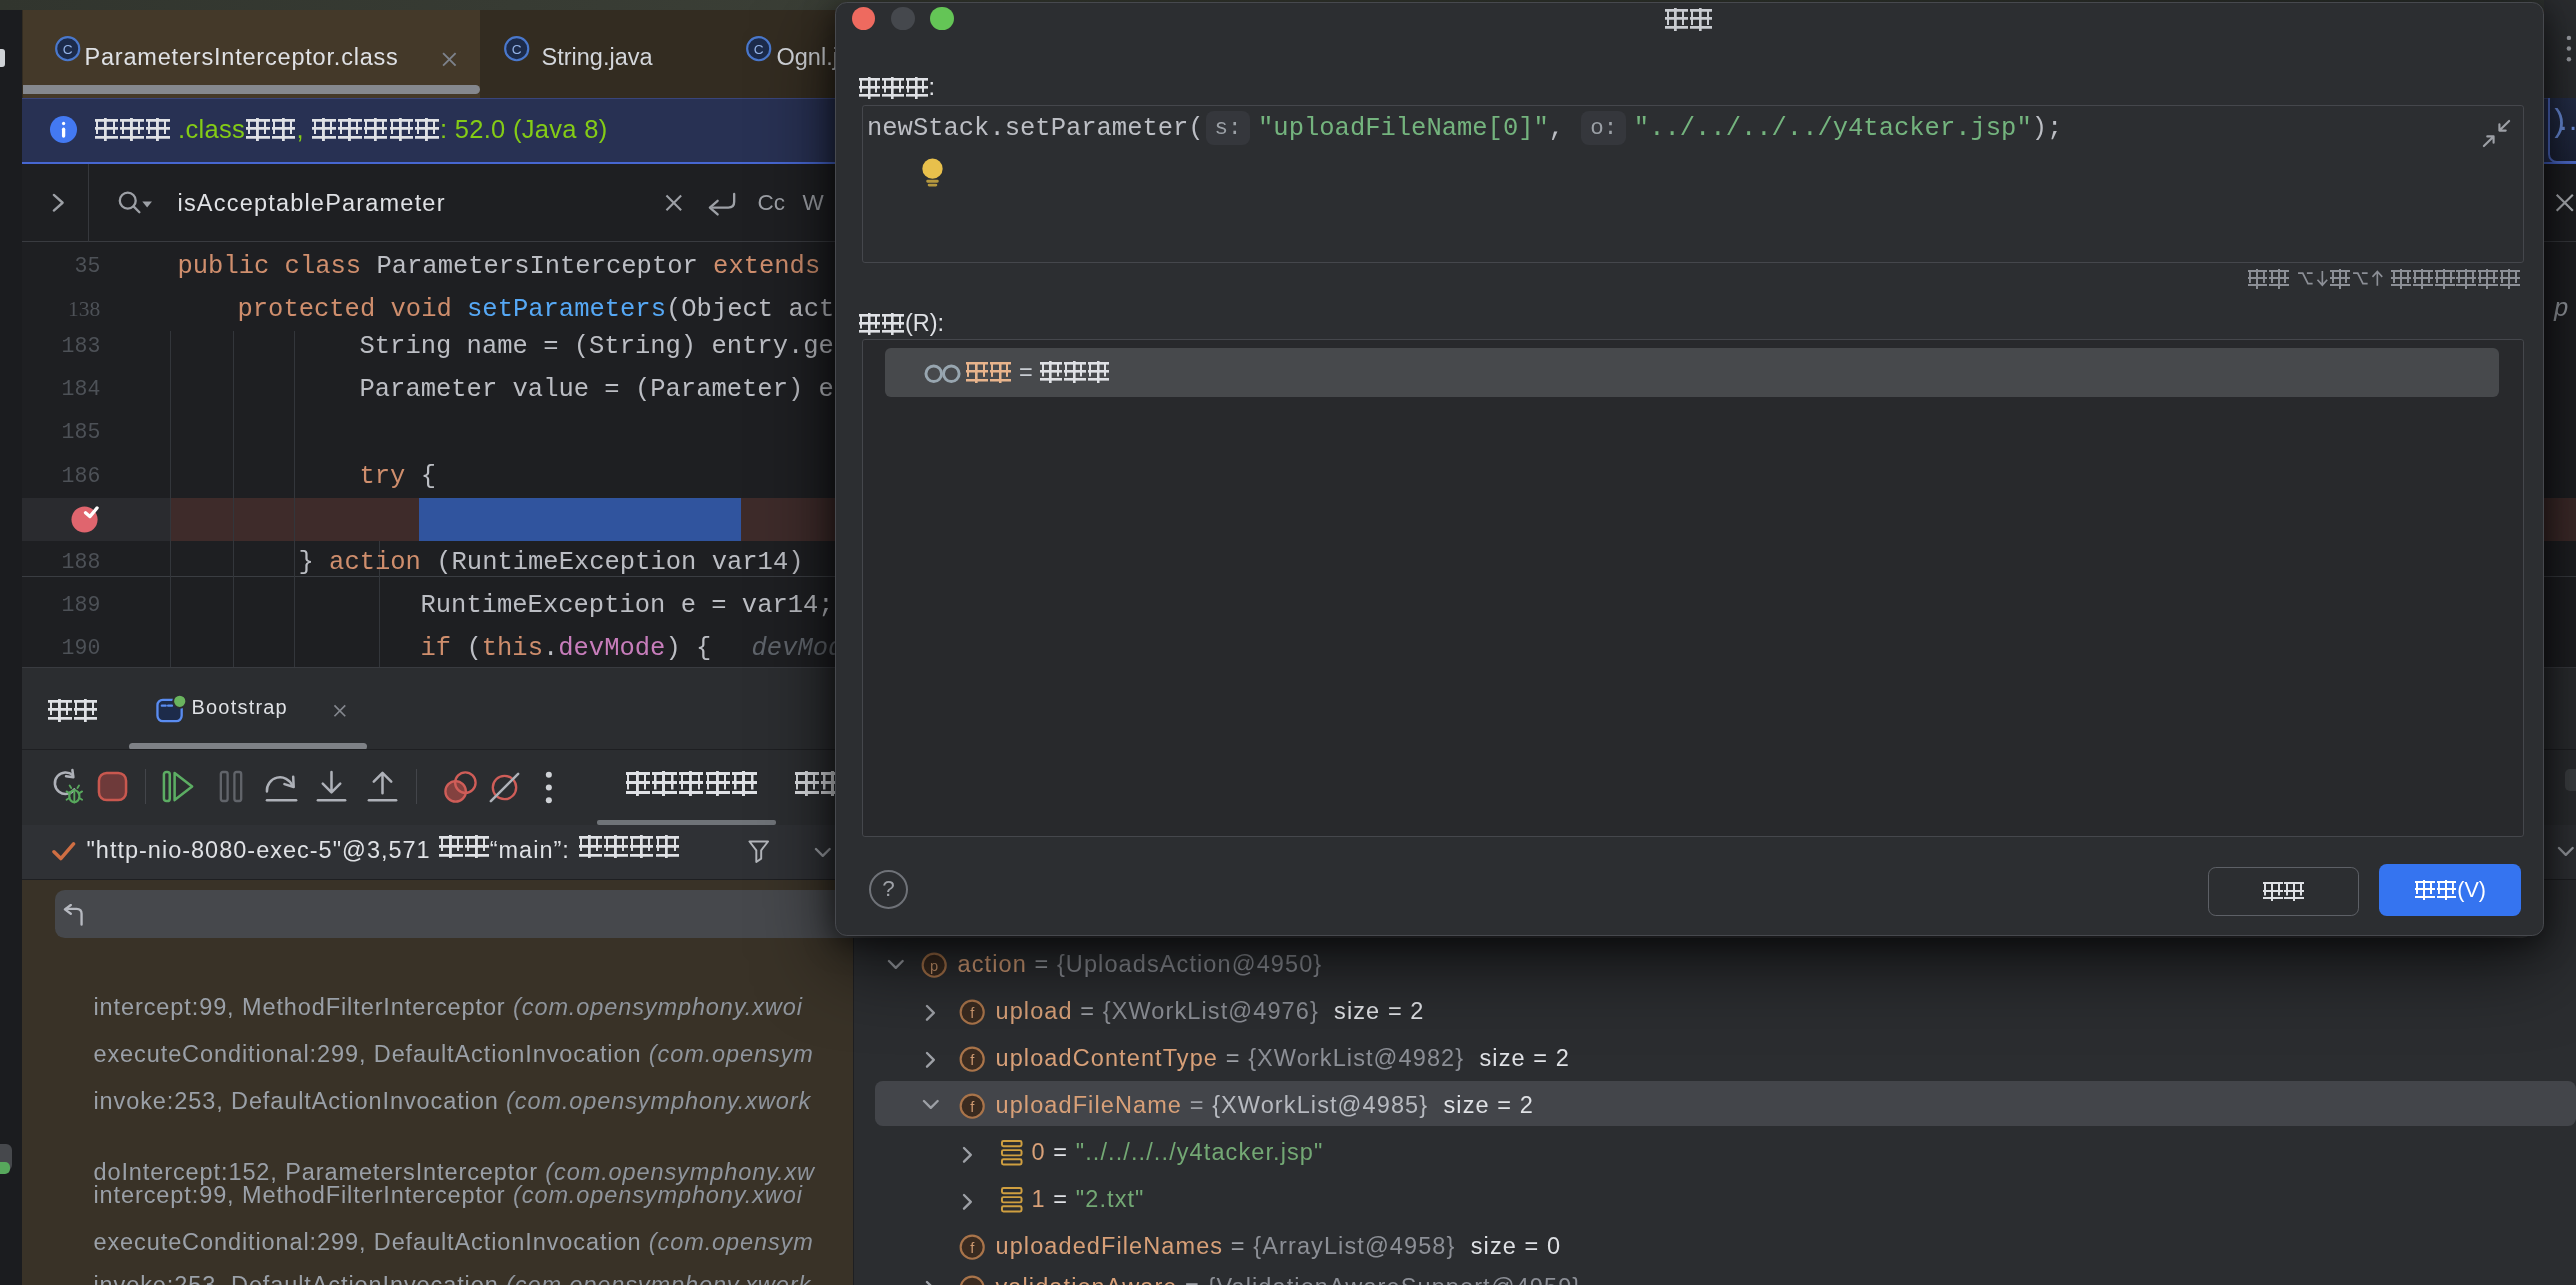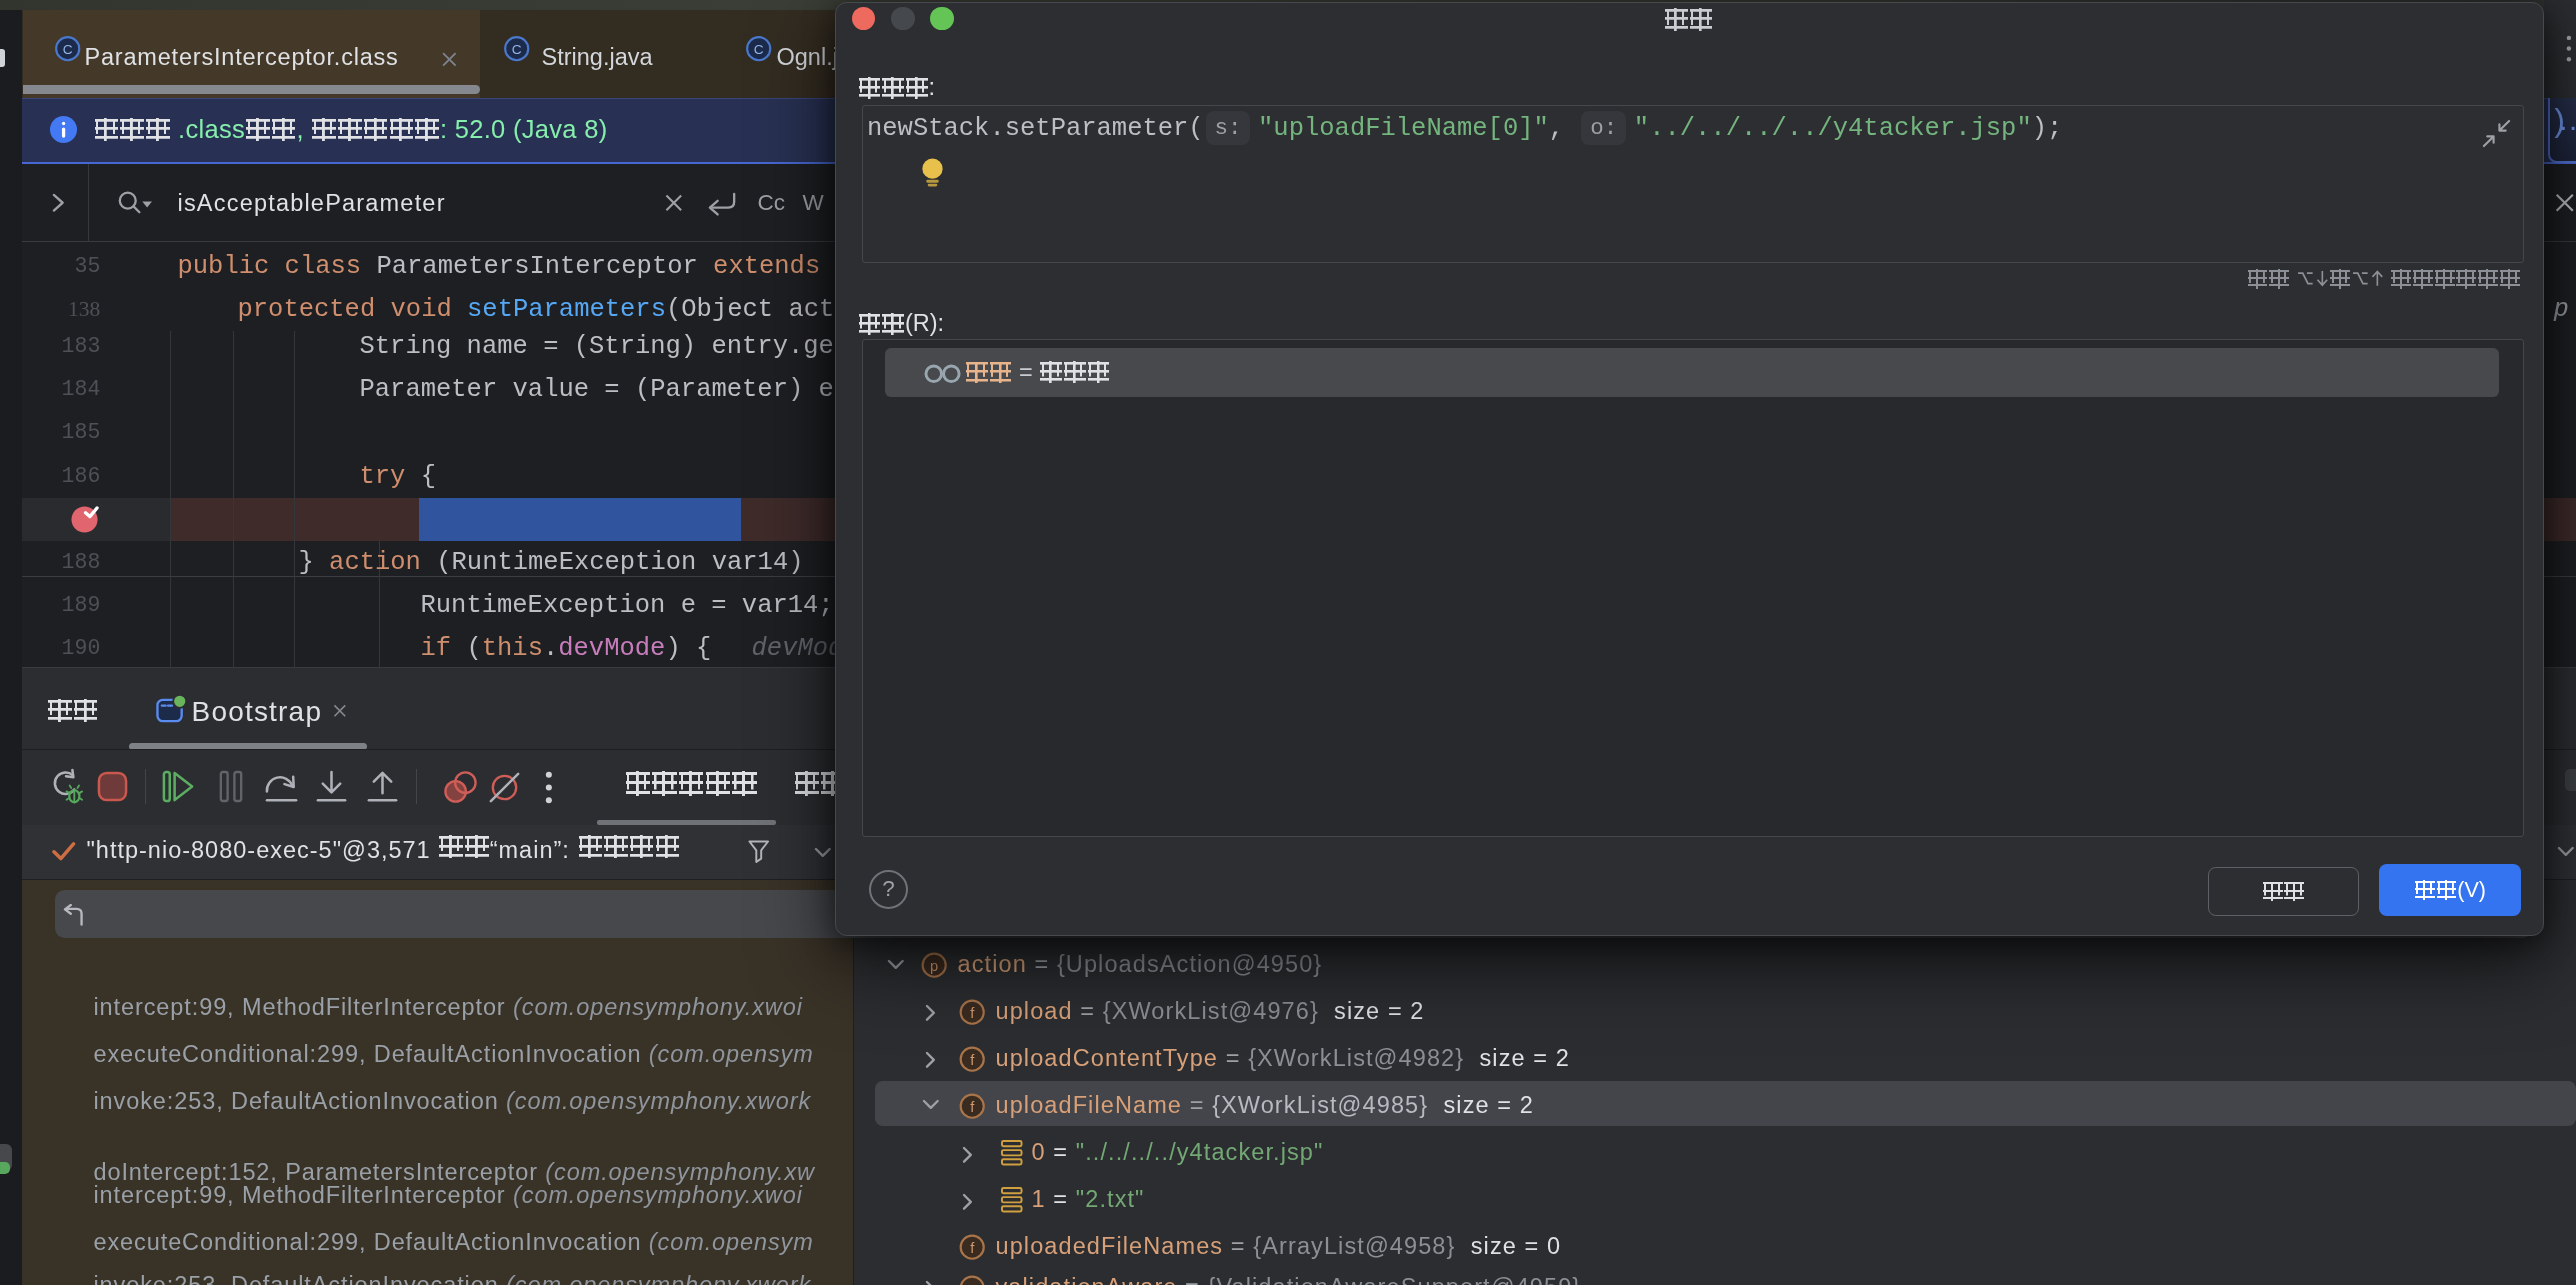--- a/index.html
+++ b/index.html
@@ -54,21 +54,21 @@
   <div class="abs" style="left:755px;top:34px;font-size:23.5px;color:#d3d6db;">Ognl.java</div>
 </div>
 
 <div class="abs" style="left:21.5px;top:98px;width:2554px;height:66px;background:#283153;border-top:1px solid #39457c;box-sizing:border-box;border-bottom:2px solid #4767d2;"></div>
 <div id="banner" class="abs" style="left:21.5px;top:98px;width:2554px;height:64px;">
   <svg class="abs" style="left:27.4px;top:16.7px" width="29" height="29" viewBox="0 0 30 30">
       <circle cx="15" cy="15" r="14" fill="#4379f2"></circle>
       <rect x="13.4" y="7" width="3.4" height="3.6" rx="1.7" fill="#fff"></rect>
       <rect x="13.4" y="13" width="3.4" height="10.5" rx="1.7" fill="#fff"></rect>
     </svg>
-  <div class="abs rowc" style="left:72px;top:0;height:63px;font-size:25.5px;letter-spacing:0.3px;color:#86efac;--c:#dfe1e5;">
+  <div class="abs rowc" style="left:72px;top:0;height:63px;font-size:25.5px;letter-spacing:0.3px;color:#84cc16;--c:#dfe1e5;">
     <span class="z"></span><span class="z"></span><span class="z"></span>&nbsp;.class<span class="z"></span><span class="z"></span>,&nbsp;<span class="z"></span><span class="z"></span><span class="z"></span><span class="z"></span><span class="z"></span>:&nbsp;52.0&nbsp;(Java&nbsp;8)
   </div>
 
   <div class="abs" style="left:2526px;top:-7.8px;width:61px;height:73px;background:linear-gradient(#26304c,#1d2439);border:2.4px solid #5472d4;border-radius:8.8px;box-sizing:border-box;"></div>
   <div class="abs mono" style="left:2528px;top:6.9px;font-size:31px;color:#6f94e8;">)</div>
   <div class="abs" style="left:2537px;top:11.8px;font-size:29px;letter-spacing:0px;color:#6f94e8;">···</div>
 </div>
 
 <div class="abs" style="left:21.5px;top:164px;width:2554px;height:78px;background:#1e1f22;border-bottom:1px solid #393b40;box-sizing:border-box;"></div>
 <div id="search" class="abs" style="left:21.5px;top:164px;width:2554px;height:78px;">
@@ -151,21 +151,21 @@
 
   <div class="abs rowc" style="left:25.5px;top:29px;height:29px;font-size:25.5px;--c:#dfe1e5;">
       <span class="z"></span>
       <span class="z"></span>
     </div>
   <svg class="abs" style="left:134px;top:27.4px" width="31" height="31" viewBox="0 0 32 32">
       <rect x="1.5" y="6" width="25" height="22" rx="5.5" fill="#1d2b4a" stroke="#5a8cf0" stroke-width="2.4"></rect>
       <path d="M6 12 H10 M12.5 12 H16.5" stroke="#5a8cf0" stroke-width="2.4" stroke-linecap="round"></path>
       <circle cx="24.5" cy="7.5" r="6.8" fill="#6ab45e" stroke="#2b2d30" stroke-width="2"></circle>
     </svg>
-  <div class="abs" style="left:170px;top:29px;font-size:28px;letter-spacing:1.2px;color:#dfe1e5;">Bootstrap</div>
+  <div class="abs" style="left:170px;top:29px;font-size:20px;letter-spacing:1.2px;color:#dfe1e5;">Bootstrap</div>
   <svg class="abs" style="left:310px;top:36px" width="15.7" height="15.7" viewBox="0 0 16 16">
       <path d="M2.5 2.5 L13.5 13.5 M13.5 2.5 L2.5 13.5" stroke="#84878e" stroke-width="1.7"></path>
     </svg>
   <div class="abs" style="left:107px;top:76px;width:238px;height:6.9px;background:#7e8186;border-radius:3.9px;"></div>
   <div class="abs" style="left:0;top:82px;width:2554px;height:1px;background:#1e1f22;"></div>
 
   <svg class="abs" style="left:25.5px;top:101px" width="41" height="39" viewBox="0 0 42 40">
     <path d="M26.5 7.5 A11 11 0 1 0 28 22" stroke="#aeb1b8" stroke-width="2.6" fill="none" stroke-linecap="round"></path>
     <path d="M19.5 8.5 L27 9.5 L26 2" stroke="#aeb1b8" stroke-width="2.6" fill="none" stroke-linecap="round" stroke-linejoin="round"></path>
     <ellipse cx="28" cy="29" rx="5.2" ry="6.2" fill="none" stroke="#57a85c" stroke-width="2.2"></ellipse>

